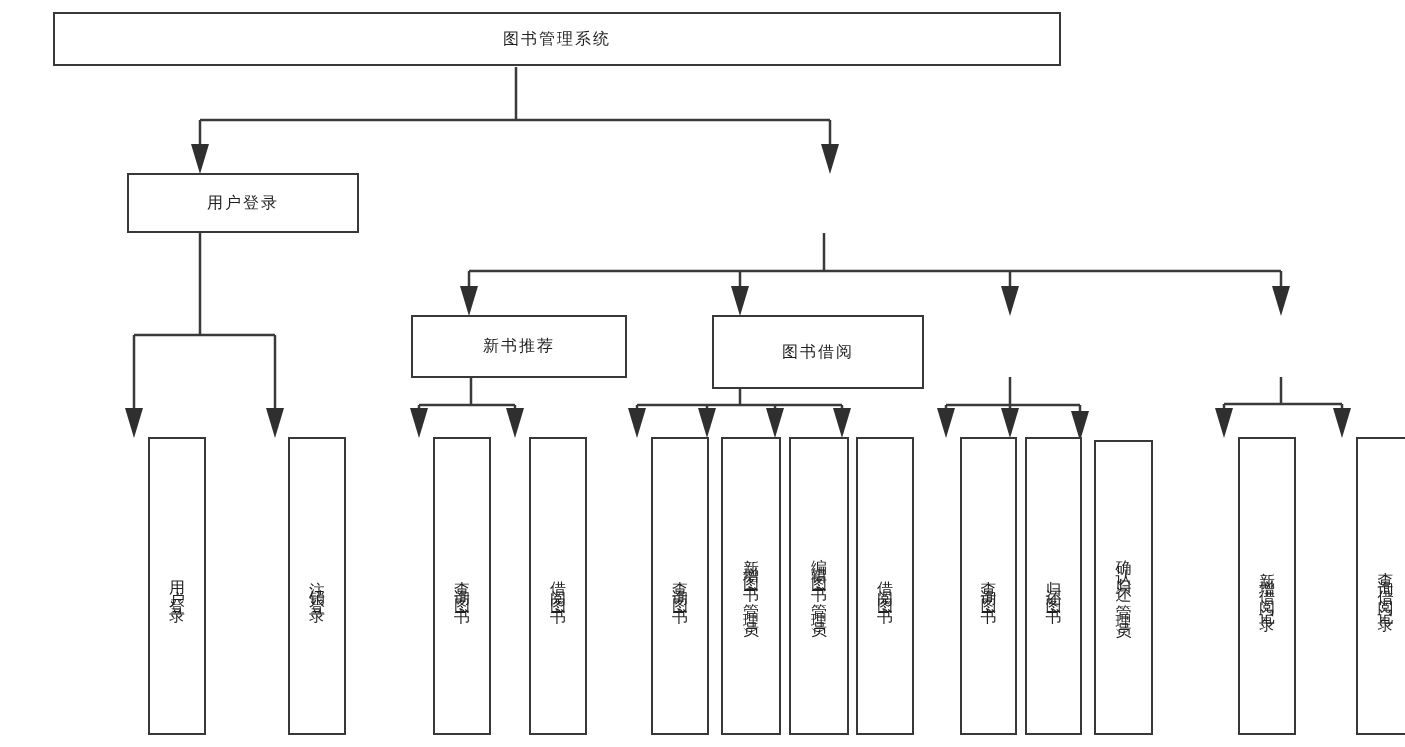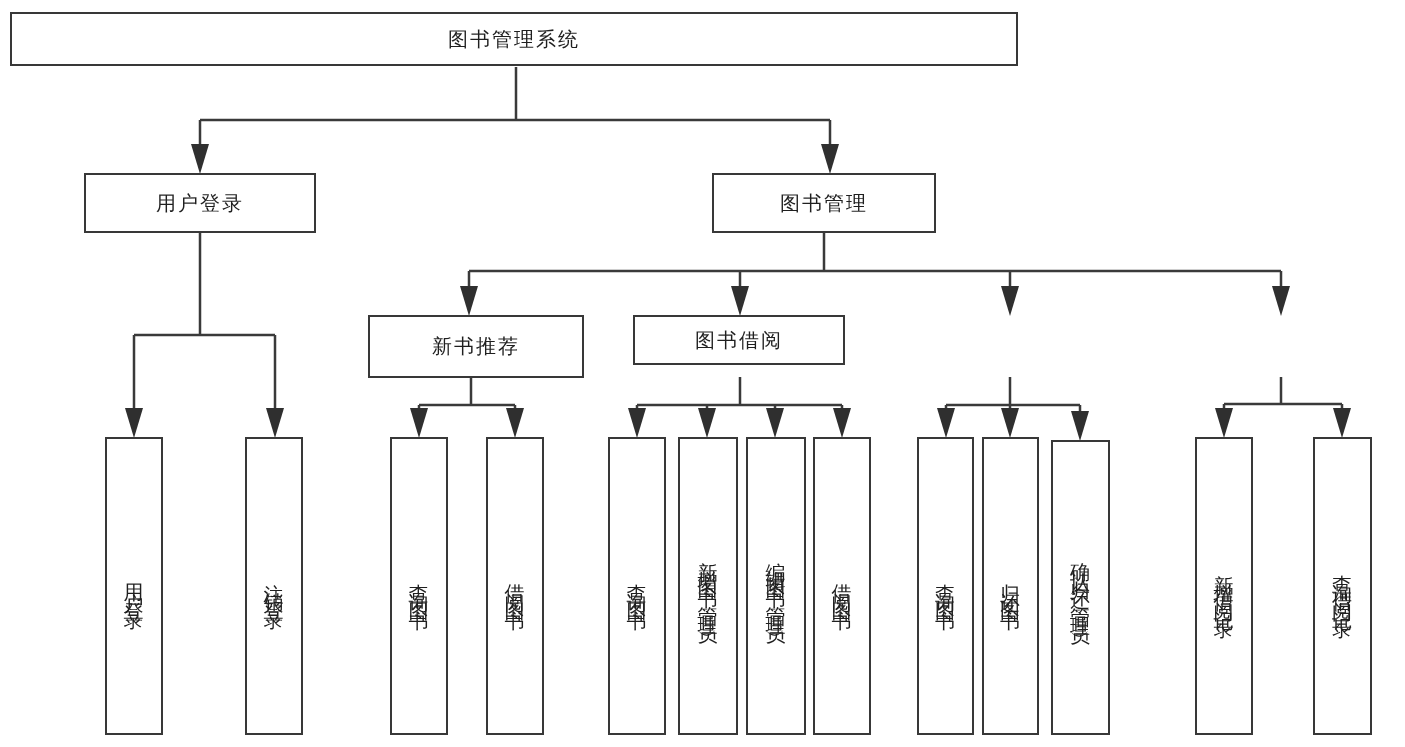--- a/index.html
+++ b/index.html
@@ -6,21 +6,21 @@
   .stage{
     position:relative;width:1405px;height:747px;background:#ffffff;
     font-family:"Liberation Sans","DejaVu Sans",sans-serif;overflow:hidden;
   }
   .connectors{position:absolute;left:0;top:0;width:1405px;height:747px;}
   .connectors path{stroke:#3a3a3a;stroke-width:2.5;fill:none;}
   .connectors polygon{fill:#2f2f2f;stroke:none;}
   .box{
     position:absolute;box-sizing:border-box;border:2.5px solid #383838;background:#ffffff;
     display:flex;align-items:center;justify-content:center;
-    color:#1f1f1f;font-size:20px;letter-spacing:2px;white-space:nowrap;
+    color:#1f1f1f;font-size:16px;letter-spacing:2px;white-space:nowrap;margin-left:43px;
   }
   .box.v{
     writing-mode:vertical-rl;text-orientation:upright;
     letter-spacing:9px;white-space:normal;line-height:1;
   }
   .watermark{
     position:absolute;left:1152px;top:712px;color:#c9c9c9;font-size:21px;
     letter-spacing:1px;z-index:5;white-space:nowrap;
   }
 </style>
@@ -61,24 +61,23 @@
     <polygon points="1071,411 1089,411 1080,441"></polygon>
 
     <path d="M1281,377 V404 M1224,404 H1342 M1224,404 V414 M1342,404 V414"></path>
     <polygon points="1215,408 1233,408 1224,438"></polygon>
     <polygon points="1333,408 1351,408 1342,438"></polygon>
   </svg>
 
   <div class="box" style="left:10px;top:12px;width:1008px;height:54px">图书管理系统</div>
 
   <div class="box" style="left:84px;top:173px;width:232px;height:60px">用户登录</div>
-  <div class="box" style="left:712px;top:173px;width:224px;height:60px">图书管理</div>
 
   <div class="box" style="left:368px;top:315px;width:216px;height:63px">新书推荐</div>
-  <div class="box" style="left:633px;top:315px;width:212px;height:50px">图书借阅</div>
+  <div class="box" style="left:669px;top:315px;width:212px;height:74px">图书借阅</div>
 
   <div class="box v" style="left:105px;top:437px;width:58px;height:298px">用户登录</div>
   <div class="box v" style="left:245px;top:437px;width:58px;height:298px">注销登录</div>
 
   <div class="box v" style="left:390px;top:437px;width:58px;height:298px">查询图书</div>
   <div class="box v" style="left:486px;top:437px;width:58px;height:298px">借阅图书</div>
 
   <div class="box v" style="left:608px;top:437px;width:58px;height:298px">查询图书</div>
   <div class="box v" style="left:678px;top:437px;width:60px;height:298px">新增图书（管理员）</div>
   <div class="box v" style="left:746px;top:437px;width:60px;height:298px">编辑图书（管理员）</div>

